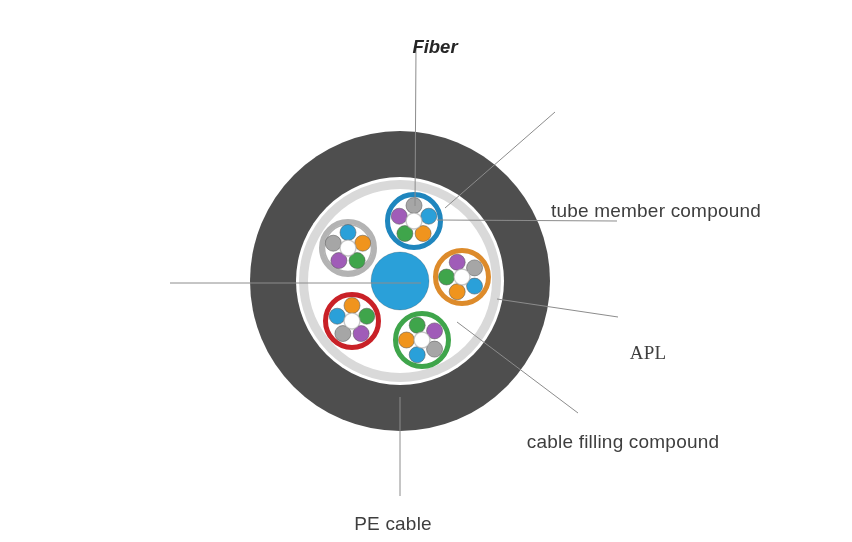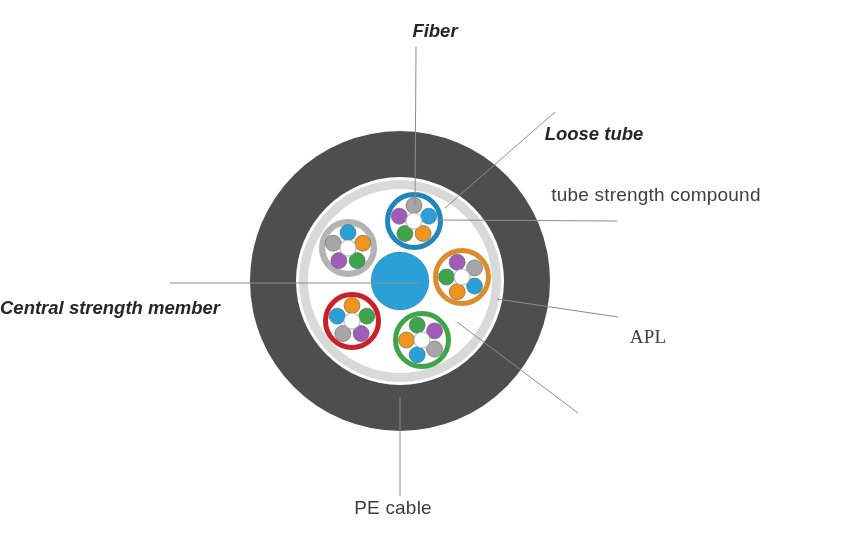--- a/index.html
+++ b/index.html
@@ -12,20 +12,21 @@
     font-family: "Liberation Sans", sans-serif;
   }
   .stage svg { position: absolute; left: 0; top: 0; }
   .lbl {
     position: absolute;
     transform: translate(-50%, -50%);
     white-space: nowrap;
     font-size: 19px;
     letter-spacing: 0.2px;
     color: #3e3e3e;
+    margin-top: 16px;
   }
   .lbl.italic {
     font-style: italic;
     font-weight: 600;
     font-size: 18.5px;
     color: #262626;
     letter-spacing: 0px;
   }
 </style>
 </head>
@@ -87,18 +88,17 @@
       <line x1="416" y1="47" x2="415" y2="206" stroke="#8c8c8c" stroke-width="1"></line>
       <line x1="555" y1="112" x2="445" y2="208" stroke="#8c8c8c" stroke-width="1"></line>
       <line x1="617" y1="221" x2="437" y2="220" stroke="#8c8c8c" stroke-width="1"></line>
       <line x1="170" y1="283" x2="421" y2="283" stroke="#8c8c8c" stroke-width="1"></line>
       <line x1="497" y1="299" x2="618" y2="317" stroke="#8c8c8c" stroke-width="1"></line>
       <line x1="457" y1="322" x2="578" y2="413" stroke="#8c8c8c" stroke-width="1"></line>
       <line x1="400" y1="397" x2="400" y2="496" stroke="#8c8c8c" stroke-width="1"></line>
     </svg>
 
   <div class="lbl italic" style="left: 435px; top: 31px;">Fiber</div>
-  <div class="lbl italic" style="left: 594px; top: 134px;">Loose tube</div>
-  <div class="lbl" style="left: 656px; top: 195px;">tube strength compound</div>
-  <div class="lbl italic" style="left: 110px; top: 308px;">Central strength member</div>
+  <div class="lbl" style="left: 656px; top: 195px;">tube member compound</div>
   <div class="lbl" style="left: 648px; top: 337px; font-family: Liberation Serif, serif;">APL</div>
+  <div class="lbl" style="left: 623px; top: 426px;">cable filling compound</div>
   <div class="lbl" style="left: 393px; top: 508px;">PE cable</div>
 </div>
 
 </body></html>

